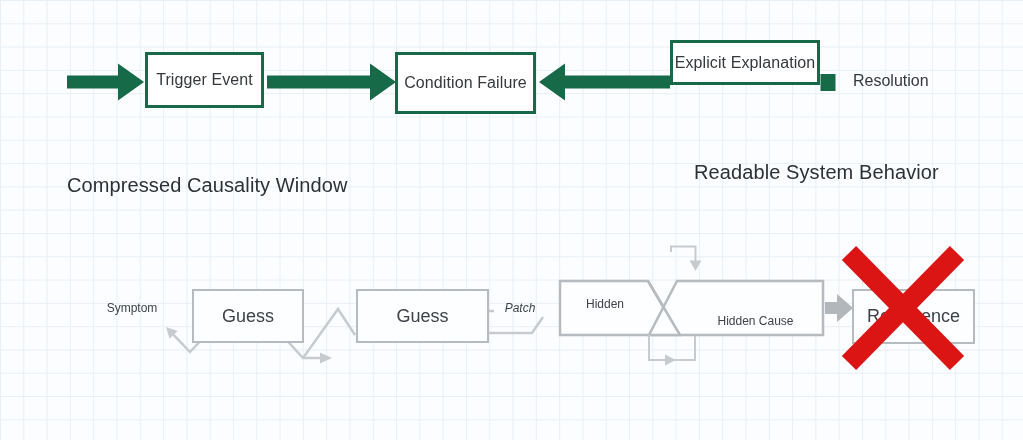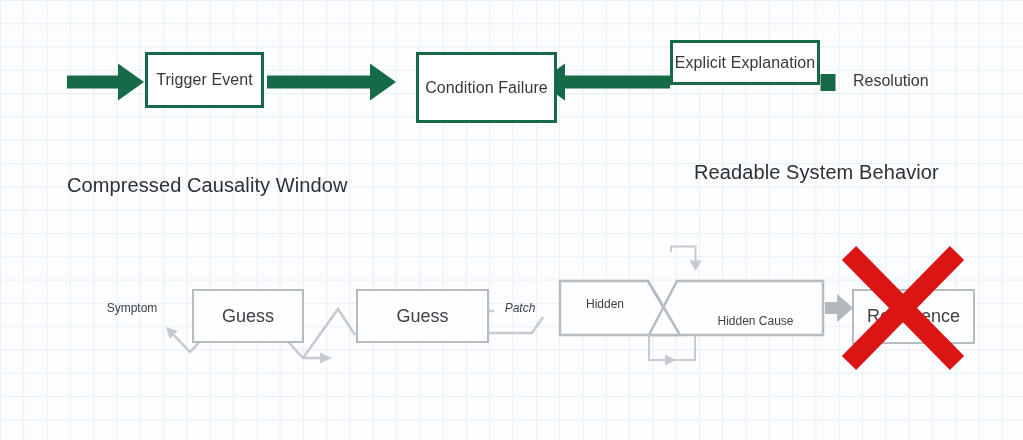--- a/index.html
+++ b/index.html
@@ -110,21 +110,21 @@
     </g>
 
     <g>
       <path d="M825,302 L837,302 L837,294 L853,308 L837,322 L837,314 L825,314 Z" fill="#b2b7bc"></path>
     </g>
   </svg>
 
   <div class="abs gbox" style="left:145px; top:52px; width:119px; height:56px;">
     <span>Trigger Event</span>
   </div>
-  <div class="abs gbox" style="left:416px; top:52px; width:141px; height:71px;text-align:center;">
+  <div class="abs gbox" style="left:395px; top:52px; width:141px; height:62px;text-align:center;">
     <span>Condition Failure</span>
   </div>
   <div class="abs gbox" style="left:670px; top:40px; width:150px; height:45px;text-align:right;">
     <span>Explicit Explanation</span>
   </div>
   <div class="abs plainlabel-top" style="left:846px; top:52px; width:100px; height:57px;margin-left:7px;">
     <span>Resolution</span>
   </div>
 
   <div class="abs sectionlabel" style="left:67px; top:173px; height:24px;">

